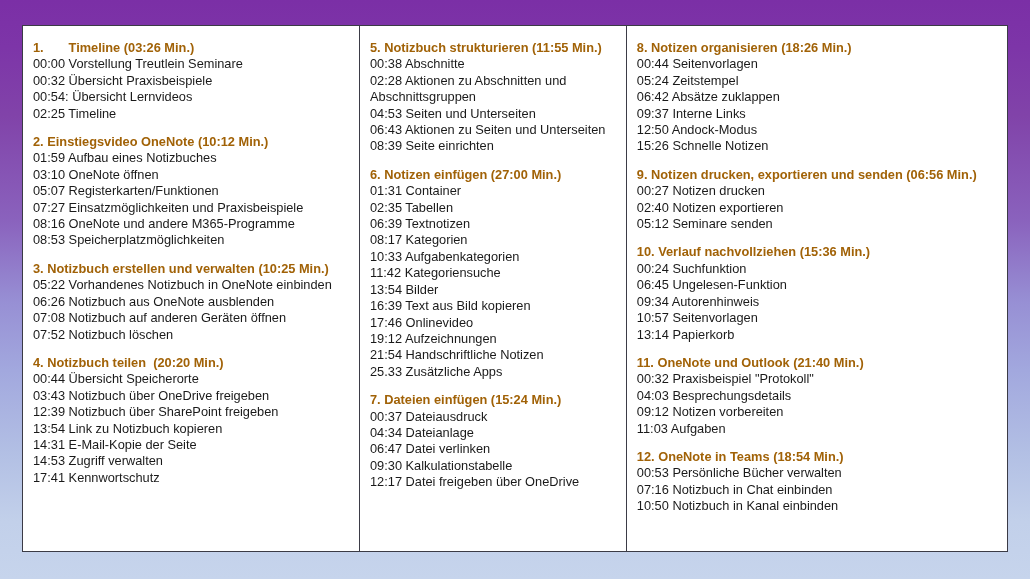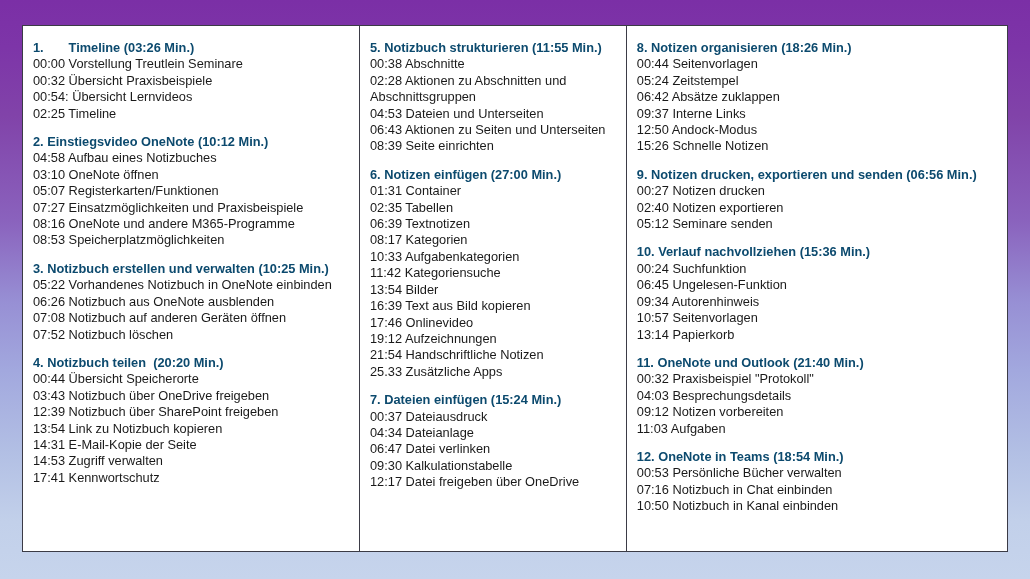--- a/index.html
+++ b/index.html
@@ -52,21 +52,21 @@
   .col-2 { width: 277px; border-left: 1.5px solid #3b3b46; }
   .col-3 { width: 396px; border-left: 1.5px solid #3b3b46; }
 
   .section { margin-bottom: 12px; }
   .section:last-child { margin-bottom: 0; }
 
   .sec-title {
     font-weight: bold;
     font-size: 12.8px;
     line-height: 16.4px;
-    color: #0c4a6e;
+    color: #a16207;
     white-space: pre;
     margin-bottom: 0px;
   }
 
   .entry {
     font-size: 12.8px;
     line-height: 16.4px;
     color: #1a1a1a;
   }
 
@@ -81,21 +81,21 @@
     <div class="col col-1">
         <div class="section">
           <div class="sec-title">1.&nbsp;&nbsp;&nbsp;&nbsp;&nbsp;&nbsp;&nbsp;Timeline (03:26 Min.)</div>
           <div class="entry"><span class="t">00:00</span> <span class="lbl">Vorstellung Treutlein Seminare</span></div>
           <div class="entry"><span class="t">00:32</span> <span class="lbl">Übersicht Praxisbeispiele</span></div>
           <div class="entry"><span class="t">00:54:</span> <span class="lbl">Übersicht Lernvideos</span></div>
           <div class="entry"><span class="t">02:25</span> <span class="lbl">Timeline</span></div>
         </div>
         <div class="section">
           <div class="sec-title">2. Einstiegsvideo OneNote (10:12 Min.)</div>
-          <div class="entry"><span class="t">04:58</span> <span class="lbl">Aufbau eines Notizbuches</span></div>
+          <div class="entry"><span class="t">01:59</span> <span class="lbl">Aufbau eines Notizbuches</span></div>
           <div class="entry"><span class="t">03:10</span> <span class="lbl">OneNote öffnen</span></div>
           <div class="entry"><span class="t">05:07</span> <span class="lbl">Registerkarten/Funktionen</span></div>
           <div class="entry"><span class="t">07:27</span> <span class="lbl">Einsatzmöglichkeiten und Praxisbeispiele</span></div>
           <div class="entry"><span class="t">08:16</span> <span class="lbl">OneNote und andere M365-Programme</span></div>
           <div class="entry"><span class="t">08:53</span> <span class="lbl">Speicherplatzmöglichkeiten</span></div>
         </div>
         <div class="section">
           <div class="sec-title">3. Notizbuch erstellen und verwalten (10:25 Min.)</div>
           <div class="entry"><span class="t">05:22</span> <span class="lbl">Vorhandenes Notizbuch in OneNote einbinden</span></div>
           <div class="entry"><span class="t">06:26</span> <span class="lbl">Notizbuch aus OneNote ausblenden</span></div>
@@ -111,21 +111,21 @@
           <div class="entry"><span class="t">14:31</span> <span class="lbl">E-Mail-Kopie der Seite</span></div>
           <div class="entry"><span class="t">14:53</span> <span class="lbl">Zugriff verwalten</span></div>
           <div class="entry"><span class="t">17:41</span> <span class="lbl">Kennwortschutz</span></div>
         </div>
       </div>
     <div class="col col-2">
         <div class="section">
           <div class="sec-title">5. Notizbuch strukturieren (11:55 Min.)</div>
           <div class="entry"><span class="t">00:38</span> <span class="lbl">Abschnitte</span></div>
           <div class="entry"><span class="t">02:28</span> <span class="lbl">Aktionen zu Abschnitten und Abschnittsgruppen</span></div>
-          <div class="entry"><span class="t">04:53</span> <span class="lbl">Dateien und Unterseiten</span></div>
+          <div class="entry"><span class="t">04:53</span> <span class="lbl">Seiten und Unterseiten</span></div>
           <div class="entry"><span class="t">06:43</span> <span class="lbl">Aktionen zu Seiten und Unterseiten</span></div>
           <div class="entry"><span class="t">08:39</span> <span class="lbl">Seite einrichten</span></div>
         </div>
         <div class="section">
           <div class="sec-title">6. Notizen einfügen (27:00 Min.)</div>
           <div class="entry"><span class="t">01:31</span> <span class="lbl">Container</span></div>
           <div class="entry"><span class="t">02:35</span> <span class="lbl">Tabellen</span></div>
           <div class="entry"><span class="t">06:39</span> <span class="lbl">Textnotizen</span></div>
           <div class="entry"><span class="t">08:17</span> <span class="lbl">Kategorien</span></div>
           <div class="entry"><span class="t">10:33</span> <span class="lbl">Aufgabenkategorien</span></div>

